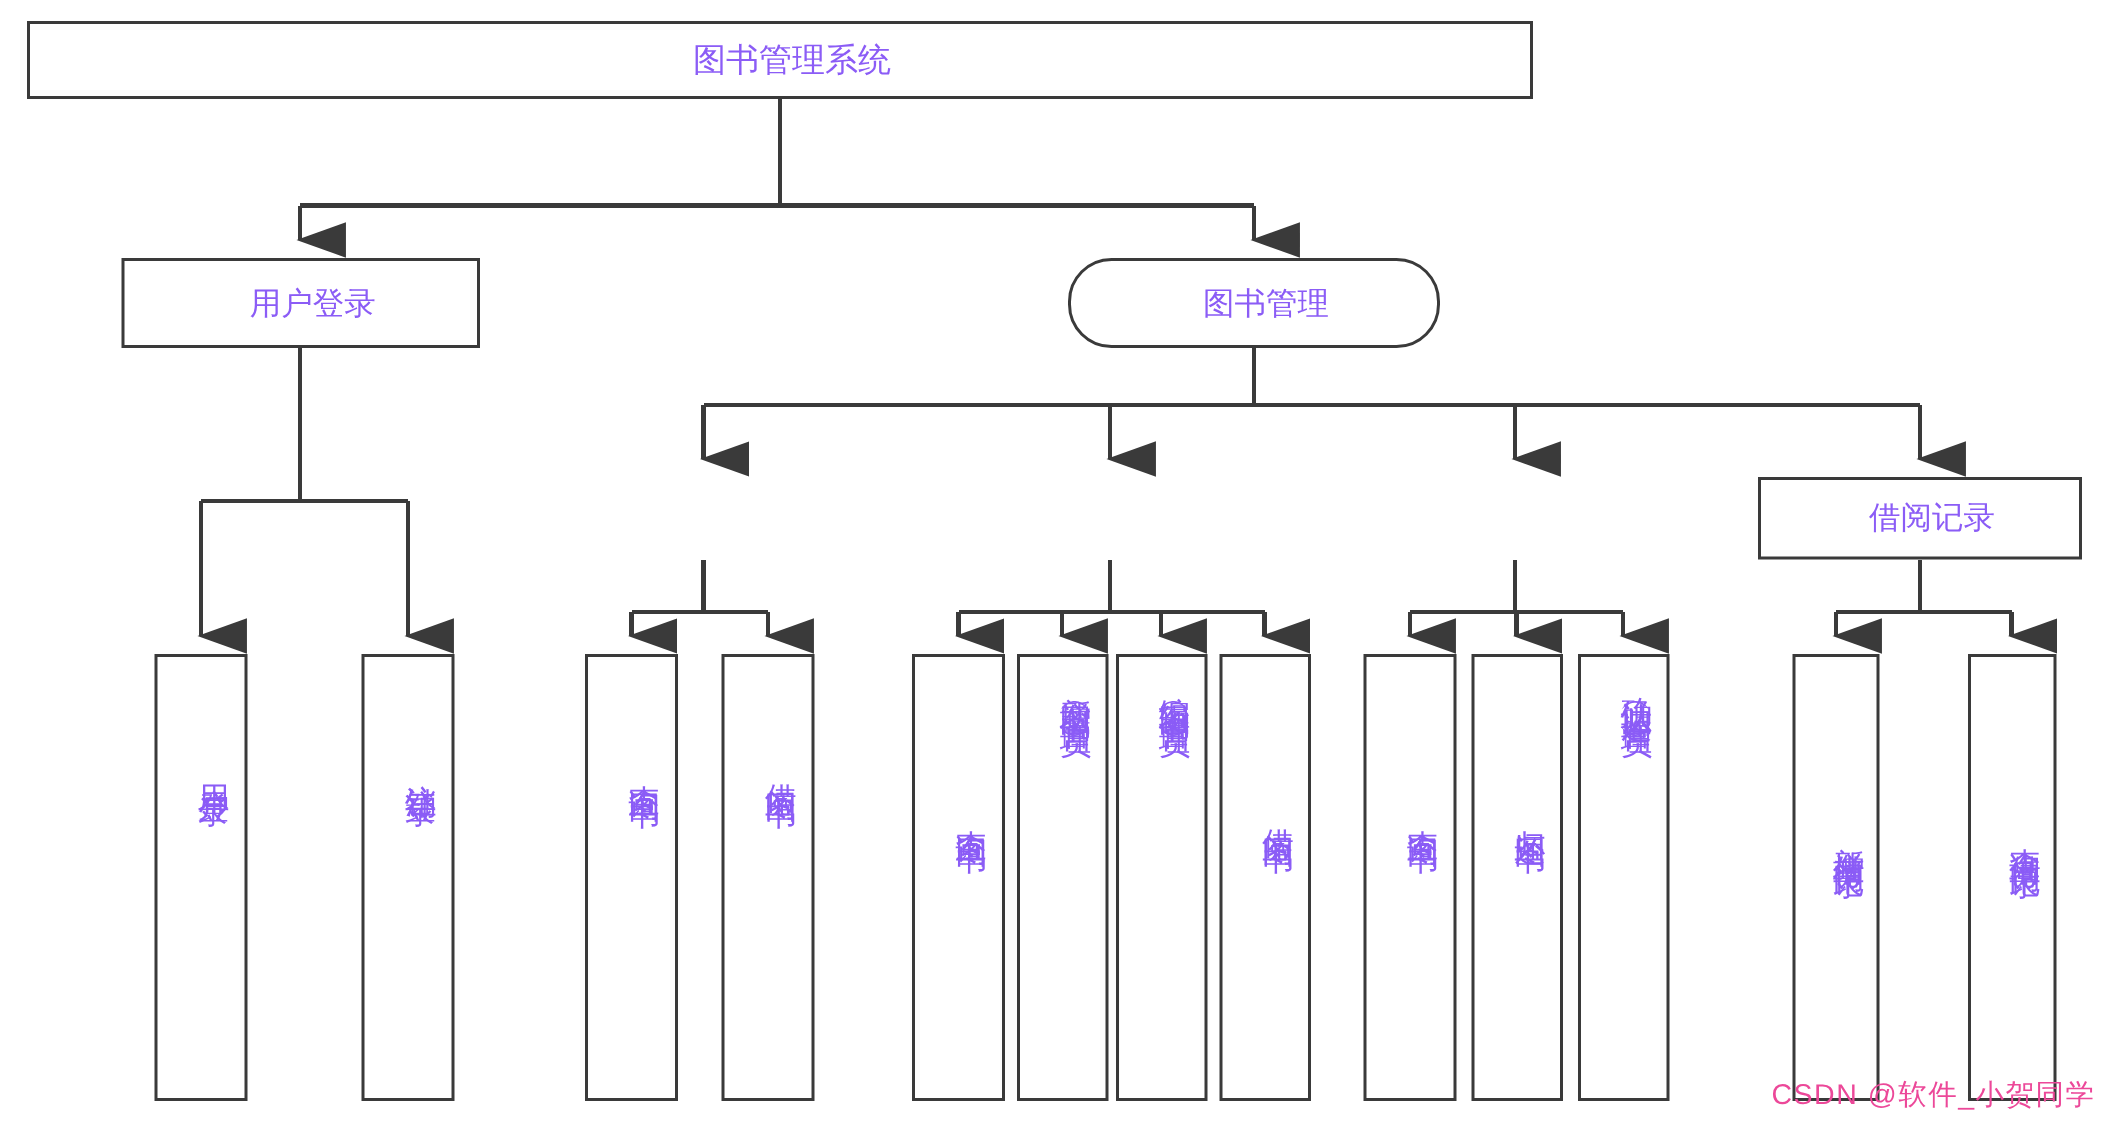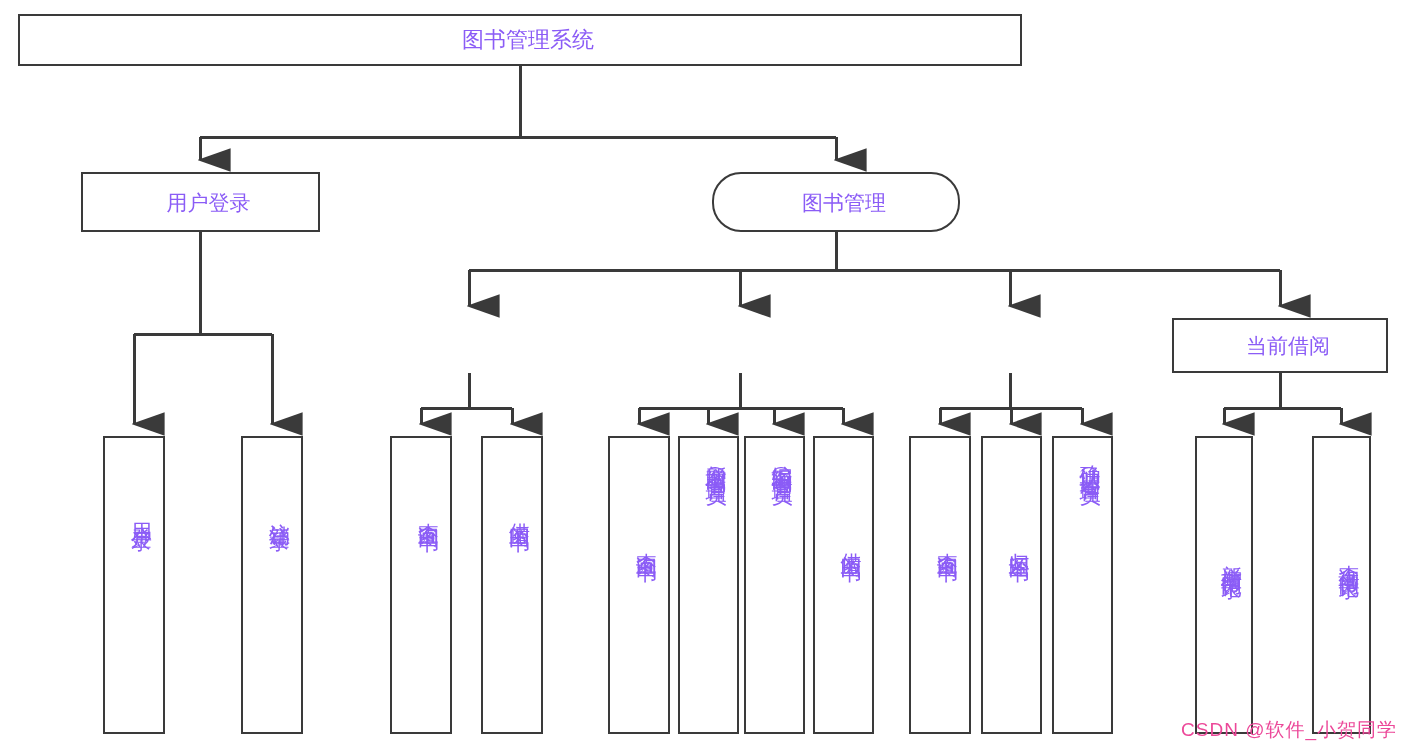--- a/index.html
+++ b/index.html
@@ -142,21 +142,21 @@
   </div>
 
   <div class="node lvl2" style="left:81px; top:172px; width:239px; height:60px;">
     <span>用户登录</span>
   </div>
   <div class="node lvl2" style="left:712px; top:172px; width:248px; height:60px;border-radius:29px;">
     <span>图书管理</span>
   </div>
 
   <div class="node lvl3" style="left:1172px; top:318px; width:216px; height:55px;">
-    <span>当前借阅</span>
+    <span>借阅记录</span>
   </div>
 
   <div class="node leaf mid" style="left:103px; top:436px; width:62px; height:298px;">
     <span class="vtext">用户登录</span>
   </div>
   <div class="node leaf mid" style="left:241px; top:436px; width:62px; height:298px;">
     <span class="vtext">注销登录</span>
   </div>
 
   <div class="node leaf mid" style="left:390px; top:436px; width:62px; height:298px;">

